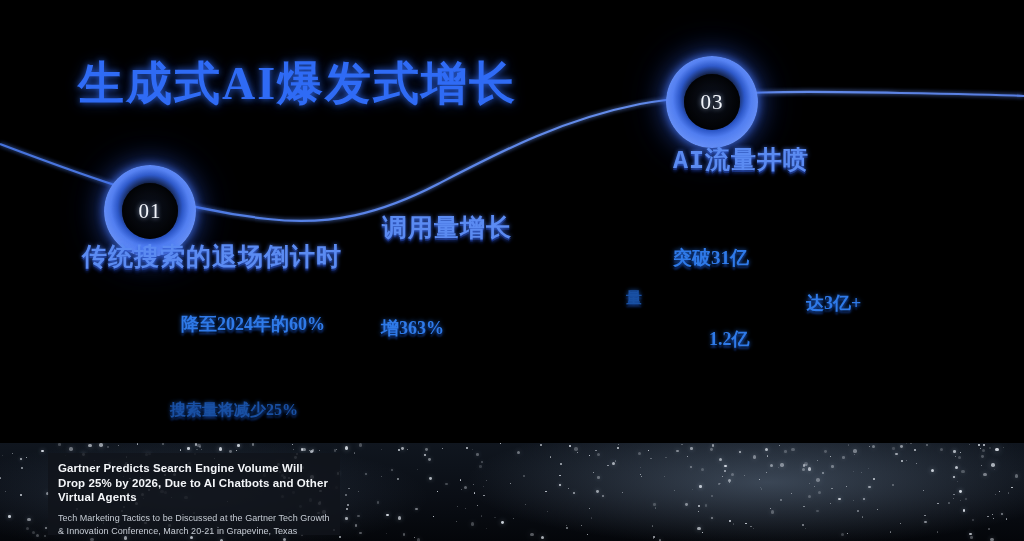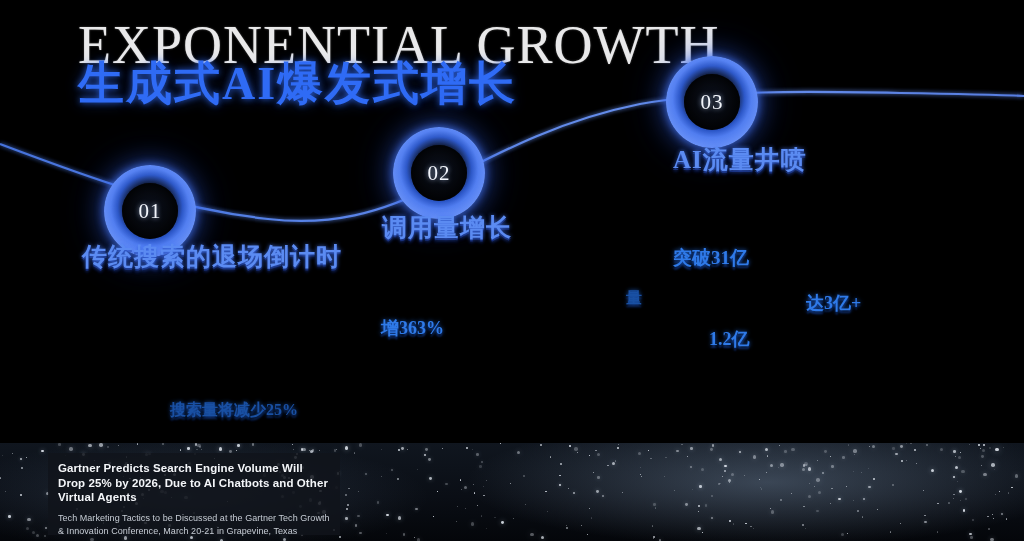--- a/index.html
+++ b/index.html
@@ -625,39 +625,36 @@
       </filter>
     </defs>
     <path d="M 0 144
              C 90 178, 170 208, 268 219
              C 330 226, 380 214, 438 184
              C 500 152, 560 120, 640 104
              C 720 90, 800 91, 900 93
              C 960 94, 1000 95, 1024 96" fill="none" stroke="url(#curveGrad)" stroke-width="2.2" filter="url(#curveGlow)" opacity="0.95"></path>
   </svg>
 
-  <div id="title-en">EXPONENTIAL GROWTH</div>
   <div id="title-zh">生成式AI爆发式增长</div>
 
   <div class="node" style="left:104px; top:165px;">
     <span class="node-num">01</span>
   </div>
   <div class="node-label" style="left:82px; top:240px;">传统搜索的退场倒计时</div>
+  <div class="stat s-md" style="left:181px; top:312px;">降至2024年的60%</div>
   <div class="stat s-sm dim" style="left:170px; top:400px;">搜索量将减少25%</div>
 
-  <div class="node" style="left:393px; top:127px;">
-    <span class="node-num">02</span>
-  </div>
   <div class="node-label" style="left:382px; top:211px;">调用量增长</div>
   <div class="stat s-md" style="left:381px; top:316px;">增363%</div>
 
   <div class="node" style="left:666px; top:56px;">
     <span class="node-num">03</span>
   </div>
-  <div class="node-label" style="left:673px; top:143px;">AI流量井喷</div>
+  <div class="node-label" style="left:673px; top:143px;font-family:Liberation Mono, monospace;">AI流量井喷</div>
   <div class="stat s-lg" style="left:673px; top:245px;">突破31亿</div>
   <div class="stat s-sm dim" style="left:626px; top:288px;">量</div>
   <div class="stat s-md" style="left:709px; top:327px;">1.2亿</div>
   <div class="stat s-md" style="left:806px; top:291px;">达3亿+</div>
 
   <div id="gartner-card">
     <div id="gartner-headline">Gartner Predicts Search Engine Volume Will Drop 25% by 2026, Due to AI Chatbots and Other Virtual Agents</div>
     <div id="gartner-sub">Tech Marketing Tactics to be Discussed at the Gartner Tech Growth &amp; Innovation Conference, March 20-21 in Grapevine, Texas</div>
   </div>
 

